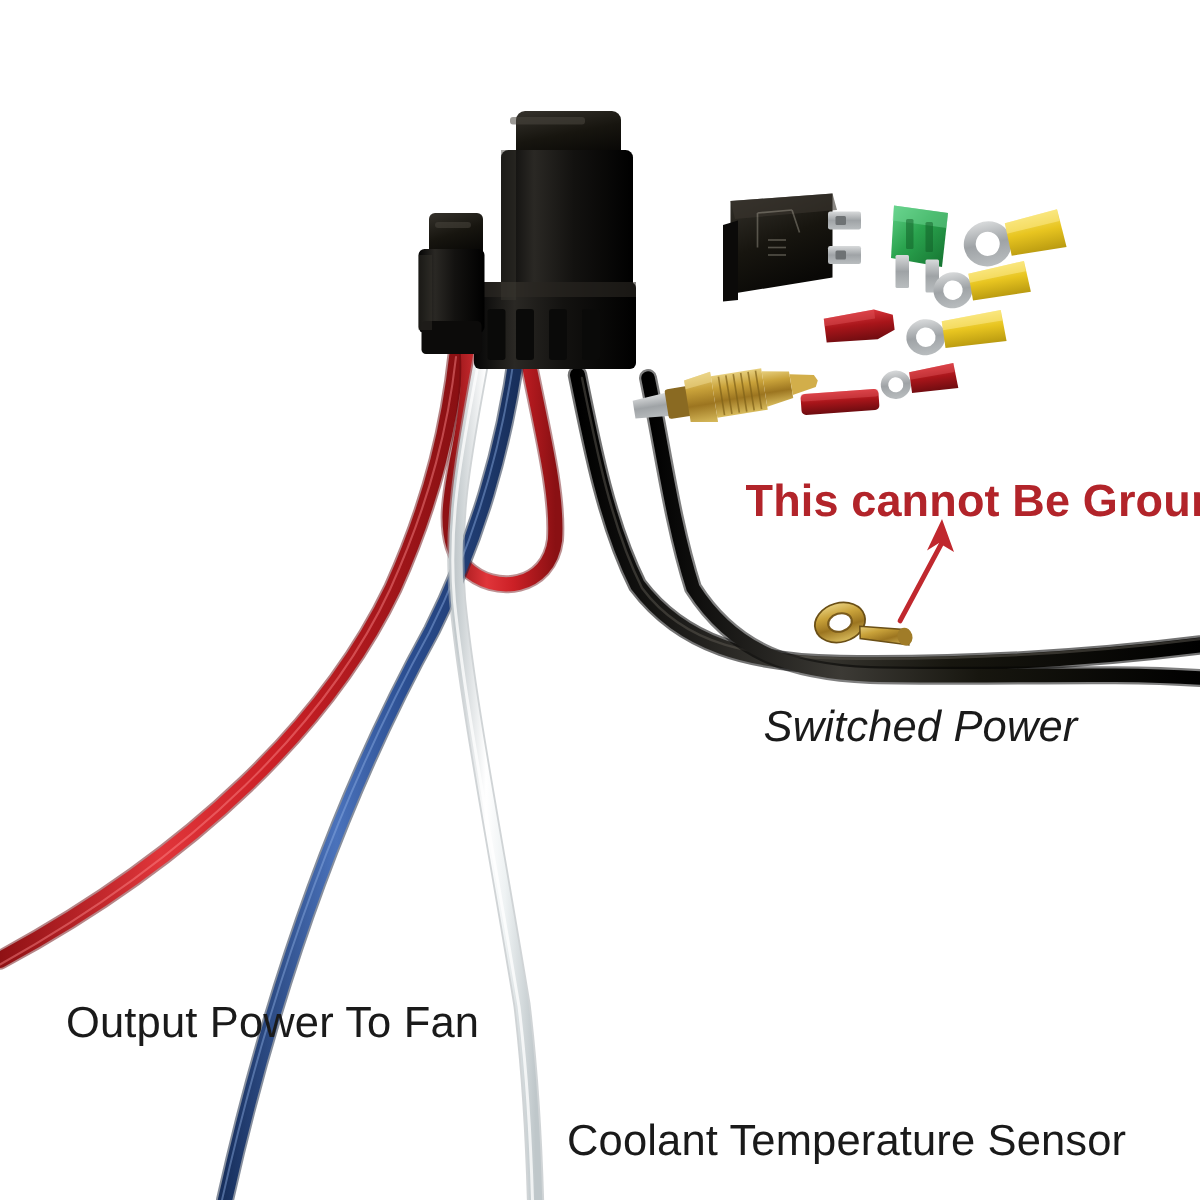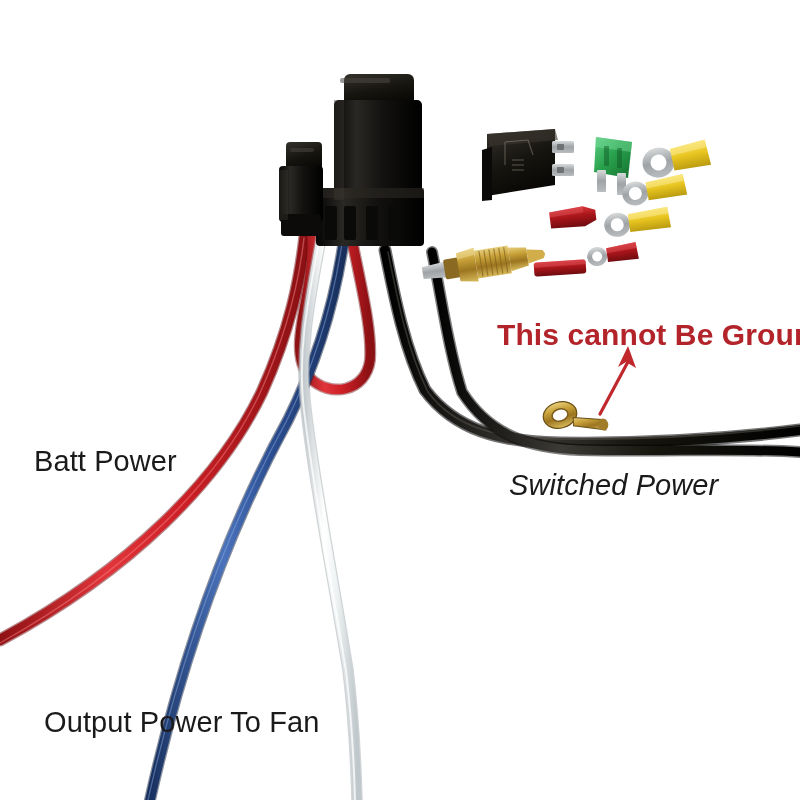--- a/index.html
+++ b/index.html
@@ -27,21 +27,21 @@
     white-space:nowrap;
     color:#1a1a1a;
     font-weight:400;
     letter-spacing:.1px;
   }
   .lbl.warn{
     color:#b2242a;
     font-weight:700;
   }
   #lbl-batt{ left:34px;  top:445px; font-size:29px; }
-  #lbl-output{ left:44px; top:666px; font-size:29px;margin-top:40px; }
+  #lbl-output{ left:44px; top:666px; font-size:29px; }
   #lbl-coolant{ left:378px; top:745px; font-size:29px; }
   #lbl-switched{ left:509px; top:469px; font-size:29px;font-style:italic; }
   #lbl-warn{ left:497px; top:318px; font-size:30px; }
 </style>
 </head>
 <body>
 
 <div id="stage">
 
   <svg class="layer" viewBox="0 0 800 800">
@@ -251,18 +251,18 @@
       <path d="M48,-7 L64,-4 L66,0 L64,4 L48,7 Z" fill="#d2ae4a"></path>
       <path d="M-22,-14 L-4,-17 L-4,-10 L-22,-8 Z" fill="#f0dc94" opacity=".5"></path>
     </g>
 
     <g>
       <line x1="600" y1="414" x2="630" y2="358" stroke="#c0282e" stroke-width="3.2" stroke-linecap="round"></line>
       <path d="M628,346 L636,368 L626,362 L618,367 Z" fill="#c0282e"></path>
     </g>
   </svg>
 
-  <div class="lbl" id="lbl-batt">Batt Power</div>
   <div class="lbl" id="lbl-output">Output Power To Fan</div>
+  <div class="lbl" id="lbl-coolant">Coolant Temperature Sensor</div>
   <div class="lbl" id="lbl-switched">Switched Power</div>
   <div class="lbl warn" id="lbl-warn">This cannot Be Ground</div>
 
 </div>
 
 </body></html>

